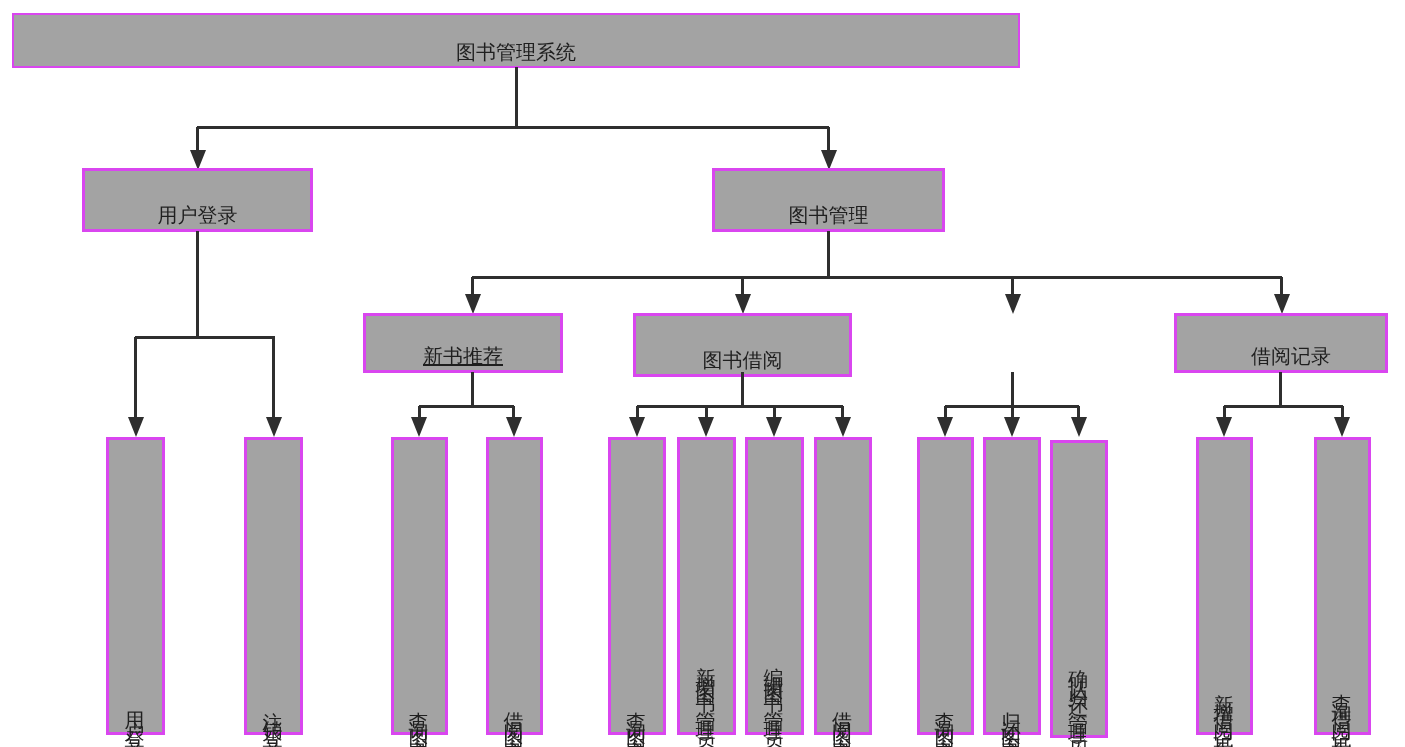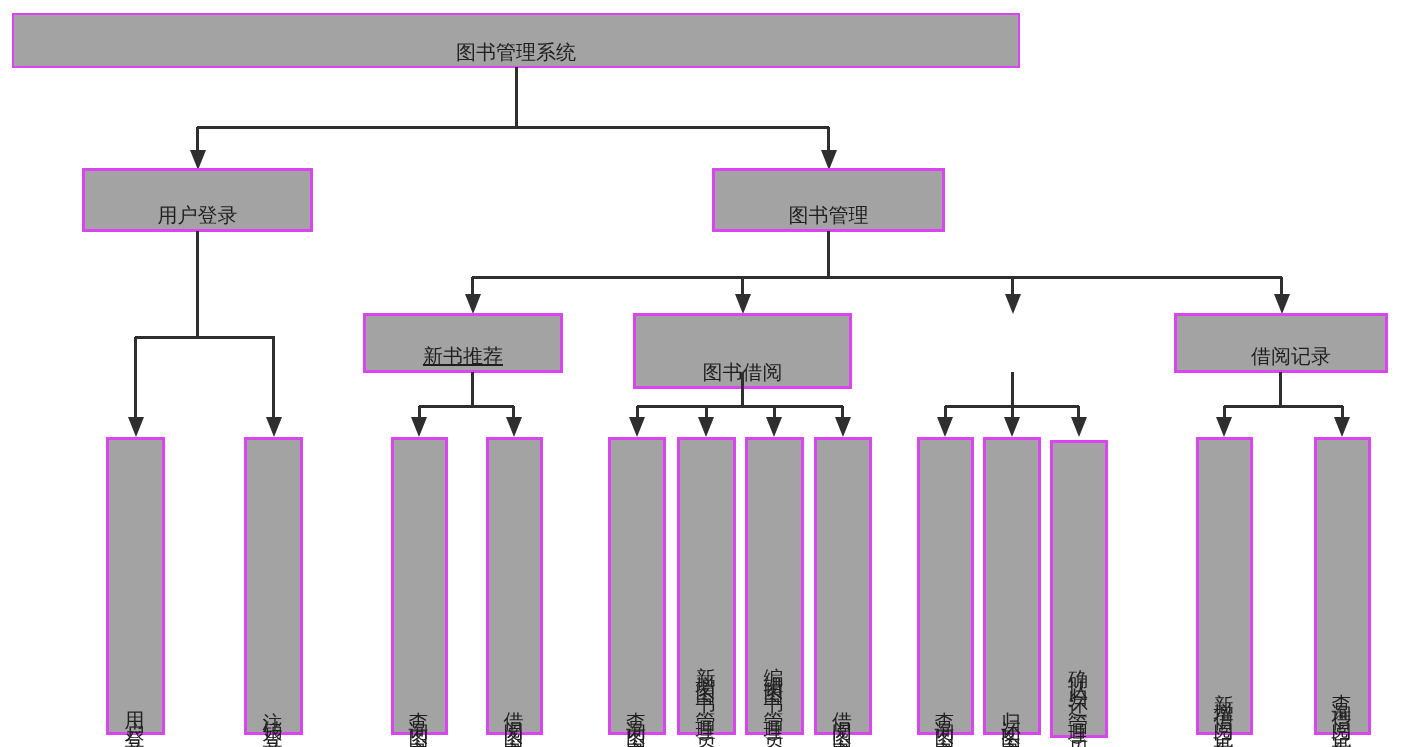--- a/index.html
+++ b/index.html
@@ -56,21 +56,21 @@
   <div class="vline" style="left:1011px;top:277px;height:21px;"></div>
   <div class="vline" style="left:1280px;top:277px;height:21px;"></div>
   <div class="arrow" style="left:465px;top:294px;"></div>
   <div class="arrow" style="left:735px;top:294px;"></div>
   <div class="arrow" style="left:1005px;top:294px;"></div>
   <div class="arrow" style="left:1274px;top:294px;"></div>
 
   <div class="box" style="left:363px;top:313px;width:200px;height:60px;text-decoration:underline;">
     <span class="hlabel">新书推荐</span>
   </div>
-  <div class="box" style="left:633px;top:313px;width:219px;height:76px;">
+  <div class="box" style="left:633px;top:313px;width:219px;height:64px;">
     <span class="hlabel">图书借阅</span>
   </div>
   <div class="box" style="left:1174px;top:313px;width:214px;height:60px;padding-left:20px;">
     <span class="hlabel">借阅记录</span>
   </div>
 
   <div class="vline" style="left:471px;top:372px;height:35px;"></div>
   <div class="hline" style="left:419px;top:405px;width:95px;"></div>
   <div class="vline" style="left:418px;top:406px;height:12px;"></div>
   <div class="vline" style="left:512px;top:406px;height:12px;"></div>

